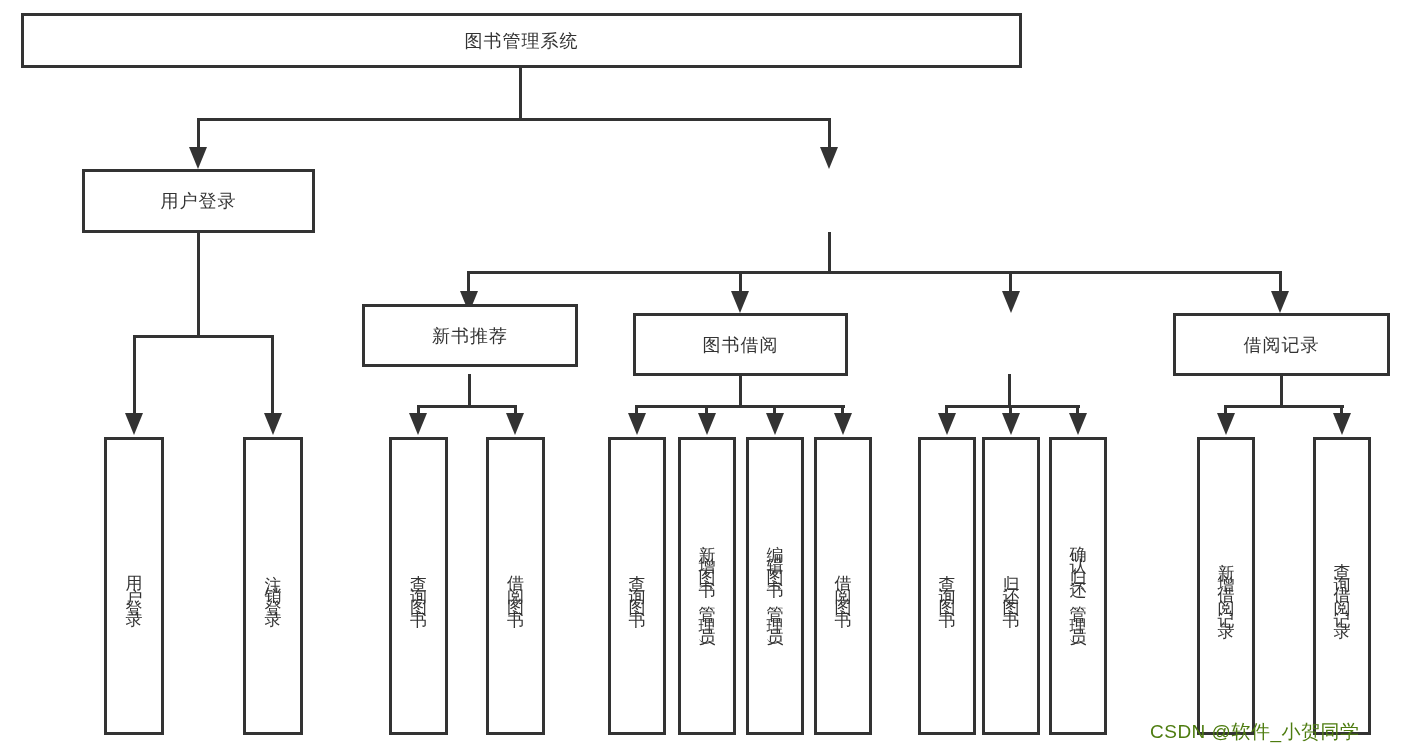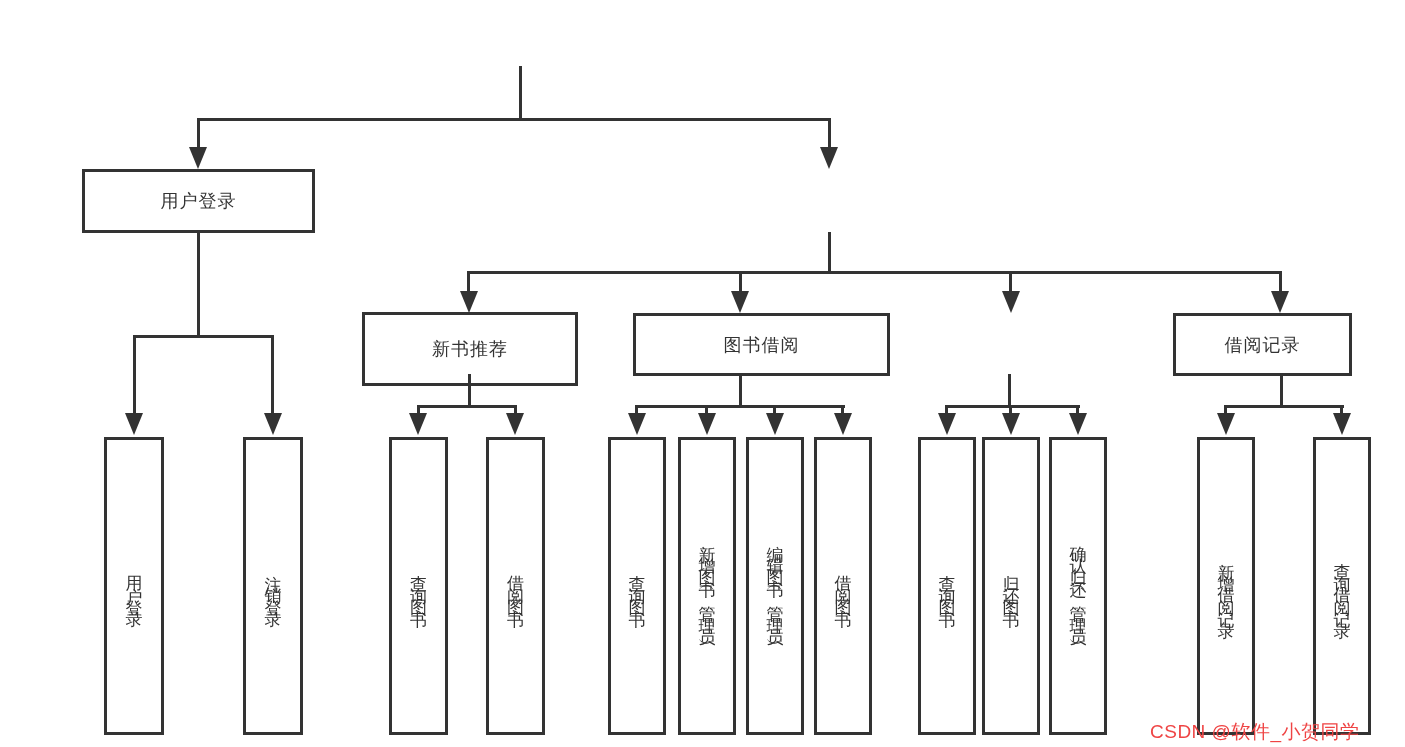--- a/index.html
+++ b/index.html
@@ -23,28 +23,31 @@
     font-size:17px; color:#333333; letter-spacing:12px; line-height:1;
   }
   .ln { position:absolute; background:#333333; }
   .arw {
     position:absolute; width:0; height:0;
     border-left:9px solid transparent; border-right:9px solid transparent;
     border-top:22px solid #333333;
   }
   .watermark {
     position:absolute; left:1150px; top:719px; z-index:9;
-    font-size:19px; color:#ef4444; letter-spacing:0.5px; white-space:nowrap;
+    font-size:19px; color:#4d7c0f; letter-spacing:0.5px; white-space:nowrap;
   }
 </style>
 </head>
 <body>
 
 <div id="canvas">
 
+  <div class="box" style="left:21px; top:13px; width:1001px; height:55px;">
+    <span>图书管理系统</span>
+  </div>
 
   <div class="ln" style="left:519px; top:66px; width:3px; height:53px;"></div>
   <div class="ln" style="left:197px; top:118px; width:634px; height:3px;"></div>
   <div class="ln" style="left:197px; top:118px; width:3px; height:31px;"></div>
   <div class="ln" style="left:828px; top:118px; width:3px; height:31px;"></div>
   <div class="arw" style="left:189px; top:147px;"></div>
   <div class="arw" style="left:820px; top:147px;"></div>
 
   <div class="box" style="left:82px; top:169px; width:233px; height:64px;">
     <span>用户登录</span>
@@ -61,27 +64,27 @@
   <div class="ln" style="left:467px; top:271px; width:815px; height:3px;"></div>
   <div class="ln" style="left:467px; top:271px; width:3px; height:21px;"></div>
   <div class="ln" style="left:739px; top:271px; width:3px; height:21px;"></div>
   <div class="ln" style="left:1009px; top:271px; width:3px; height:21px;"></div>
   <div class="ln" style="left:1279px; top:271px; width:3px; height:21px;"></div>
   <div class="arw" style="left:460px; top:291px;"></div>
   <div class="arw" style="left:731px; top:291px;"></div>
   <div class="arw" style="left:1002px; top:291px;"></div>
   <div class="arw" style="left:1271px; top:291px;"></div>
 
-  <div class="box" style="left:362px; top:312px; width:216px; height:74px;">
+  <div class="box" style="left:362px; top:304px; width:216px; height:63px;">
     <span>新书推荐</span>
   </div>
-  <div class="box" style="left:633px; top:313px; width:257px; height:63px;">
+  <div class="box" style="left:633px; top:313px; width:215px; height:63px;">
     <span>图书借阅</span>
   </div>
-  <div class="box" style="left:1173px; top:313px; width:179px; height:63px;">
+  <div class="box" style="left:1173px; top:313px; width:217px; height:63px;">
     <span>借阅记录</span>
   </div>
 
   <div class="ln" style="left:468px; top:374px; width:3px; height:33px;"></div>
   <div class="ln" style="left:417px; top:405px; width:100px; height:3px;"></div>
   <div class="ln" style="left:417px; top:405px; width:3px; height:10px;"></div>
   <div class="ln" style="left:514px; top:405px; width:3px; height:10px;"></div>
   <div class="arw" style="left:409px; top:413px;"></div>
   <div class="arw" style="left:506px; top:413px;"></div>
 

